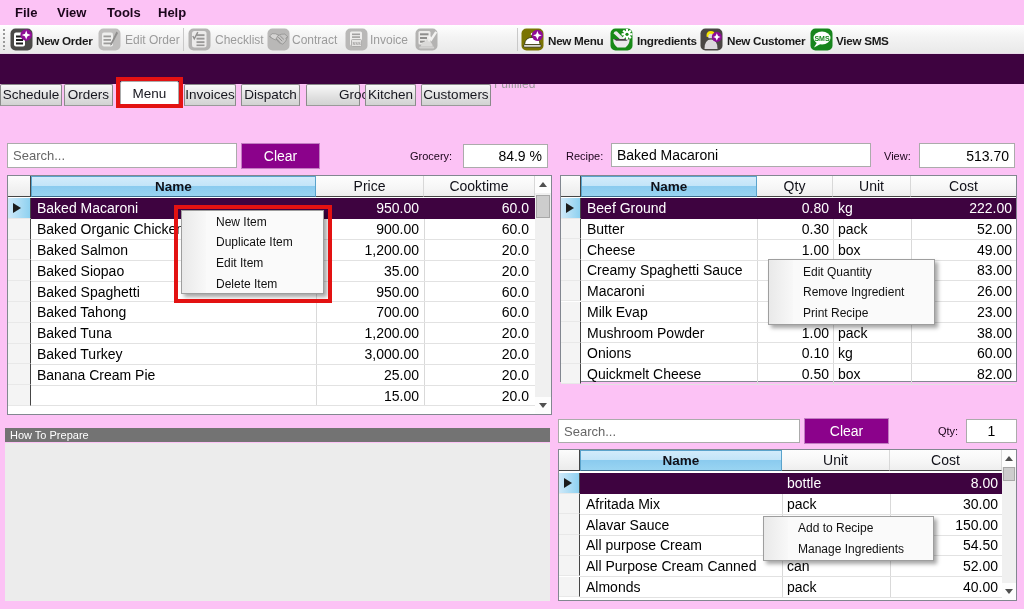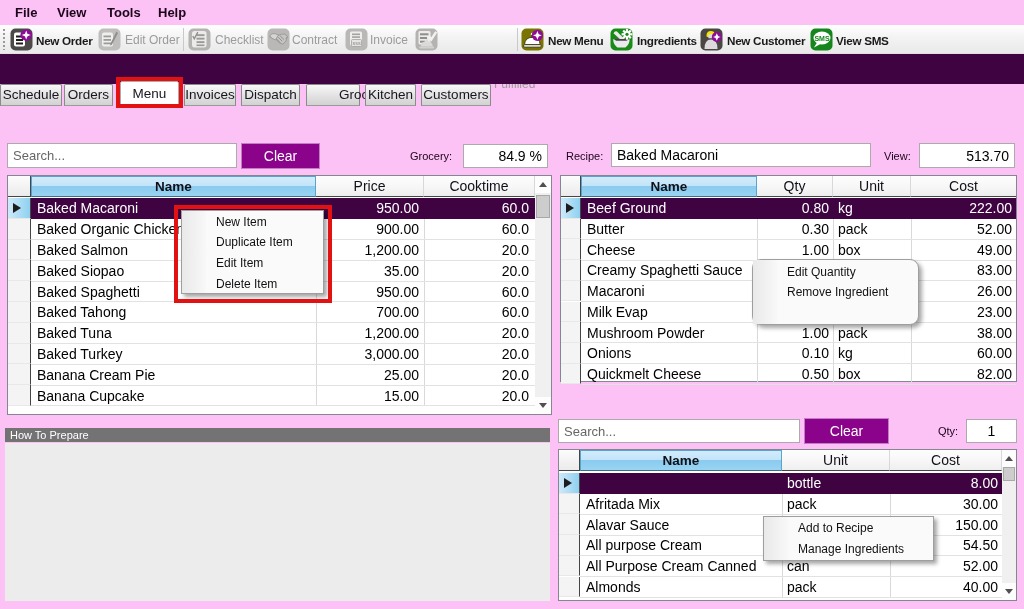--- a/index.html
+++ b/index.html
@@ -310,21 +310,20 @@
     </div>
     <div class="grow" style="left: 0px; top: 188.4px; width: 527px; height: 20.8px;">
       <div class="rowsel" style="left: 0px; width: 23px;"></div>
       <div class="gcell" style="left: 29px; width: 270px;">Banana Cream Pie</div>
       <div class="gcell r" style="left: 308px; width: 103px;">25.00</div>
       <div class="gcell r" style="left: 416px; width: 105px;">20.0</div>
       <div class="hline" style="left: 23px; top: 20.3px; width: 504px;"></div>
     </div>
     <div class="grow" style="left: 0px; top: 209.2px; width: 527px; height: 20.8px;">
       <div class="rowsel" style="left: 0px; width: 23px;"></div>
-      <div class="gcell" style="left: 29px; width: 270px;">Banana Cupcake</div>
       <div class="gcell r" style="left: 308px; width: 103px;">15.00</div>
       <div class="gcell r" style="left: 416px; width: 105px;">20.0</div>
       <div class="hline" style="left: 23px; top: 20.3px; width: 504px;"></div>
     </div>
     <div class="vline" style="left: 308px; top: 22px; height: 208px;"></div>
     <div class="vline" style="left: 416px; top: 22px; height: 208px;"></div>
     <div class="sb" style="left: 527px; top: 0px; width: 16px; height: 238px;">
       <div class="sbbtn" style="top: 0px;">
         <div class="arr up" style=""></div>
       </div>
@@ -489,23 +488,24 @@
 
 <div class="ctx" id="ctxL" style="left:181px;top:210px;width:143px;height:84px;">
   <div class="gutter"></div>
   <div class="mi" style="margin-top:0.5px;">New Item</div>
   <div class="mi">Duplicate Item</div>
   <div class="mi">Edit Item</div>
   <div class="mi">Delete Item</div>
 </div>
 <div class="redbox" style="left:174px;top:205px;width:158px;height:98px;"></div>
 
-<div class="ctx" id="ctxR" style="left:752px;top:259px;width:167px;height:66px;border-radius:9px;">
+<div class="ctx" id="ctxR" style="left:768px;top:259px;width:167px;height:66px;">
   <div class="gutter"></div>
   <div class="mi" style="margin-top:1.5px;">Edit Quantity</div>
   <div class="mi">Remove Ingredient</div>
+  <div class="mi">Print Recipe</div>
 </div>
 
 <div class="ctx" id="ctxB" style="left:763px;top:516px;width:171px;height:45px;">
   <div class="gutter"></div>
   <div class="mi" style="margin-top:1px;">Add to Recipe</div>
   <div class="mi">Manage Ingredients</div>
 </div>
 
 </body></html>

